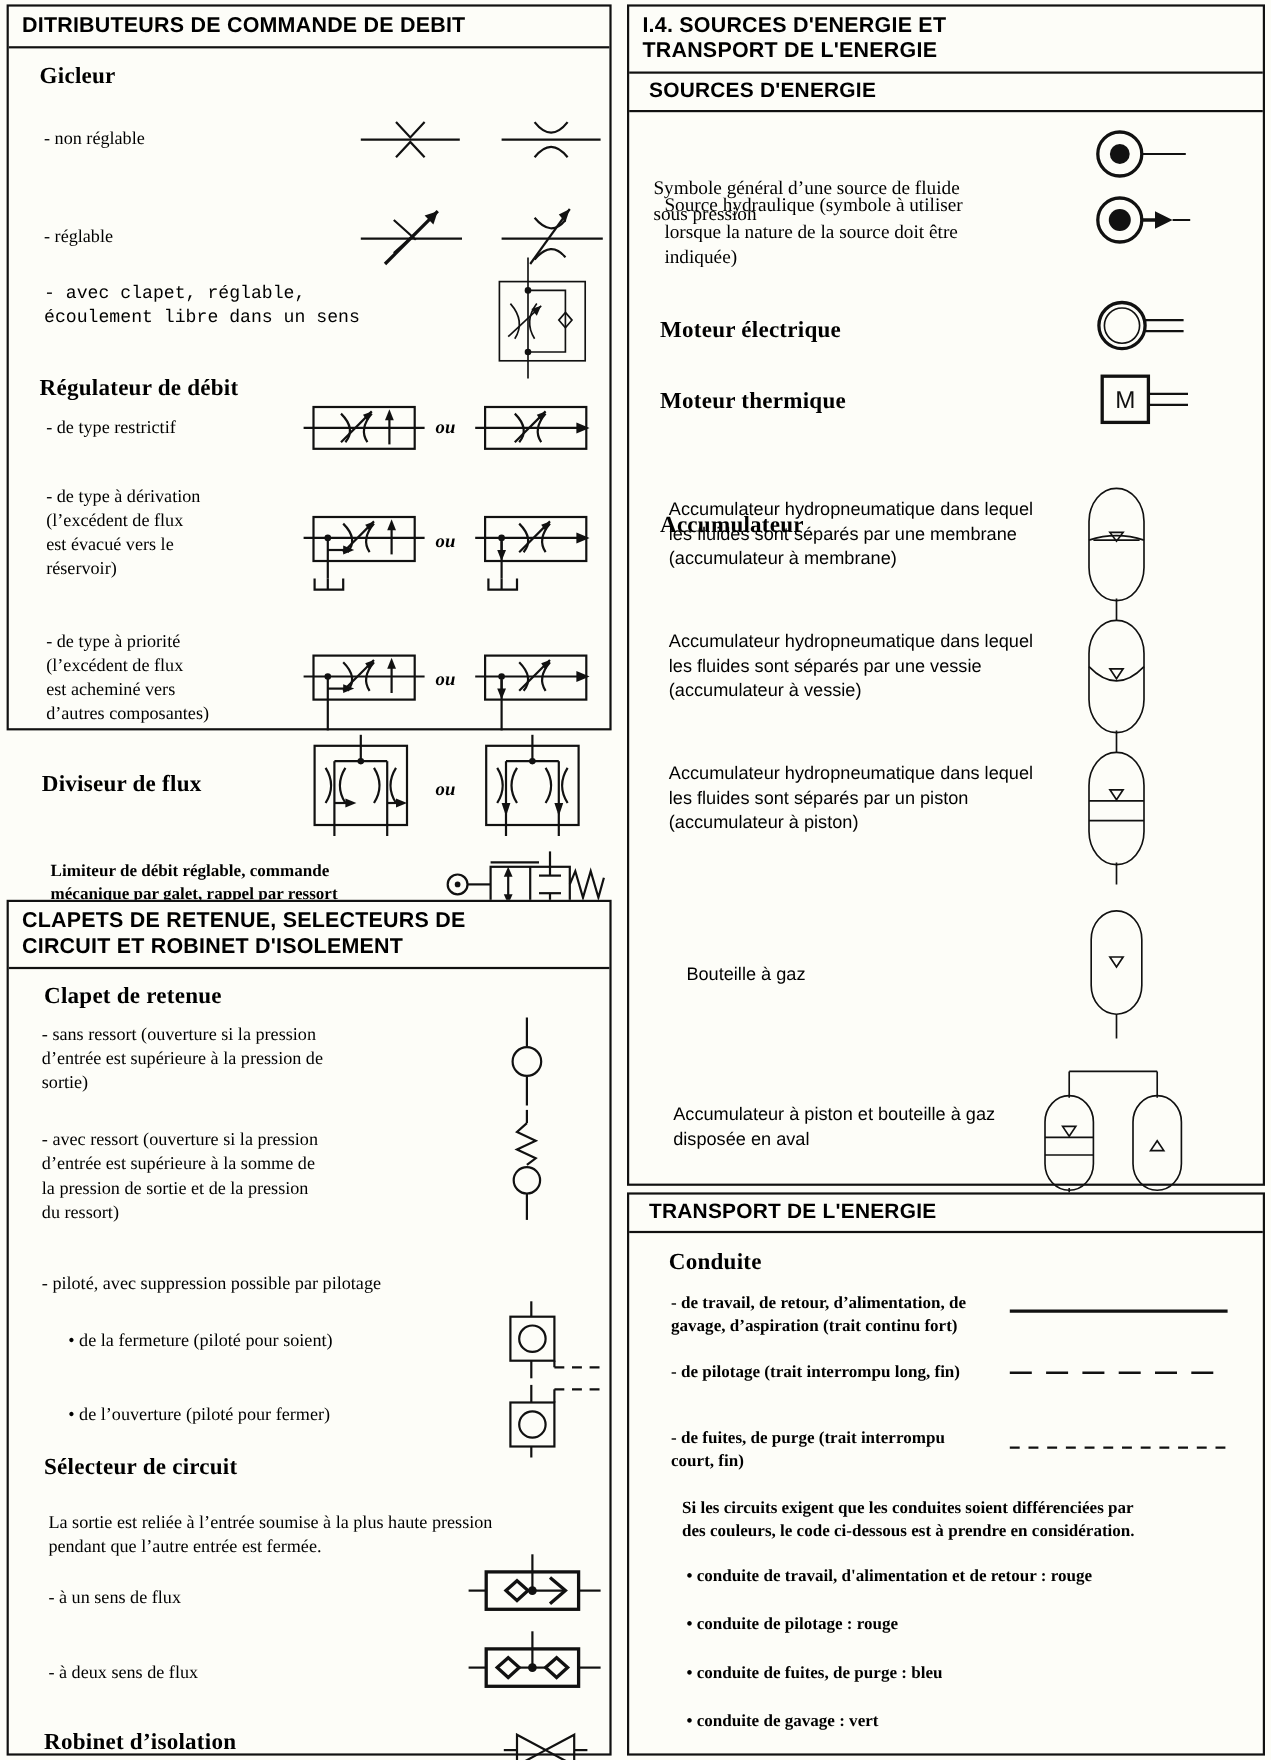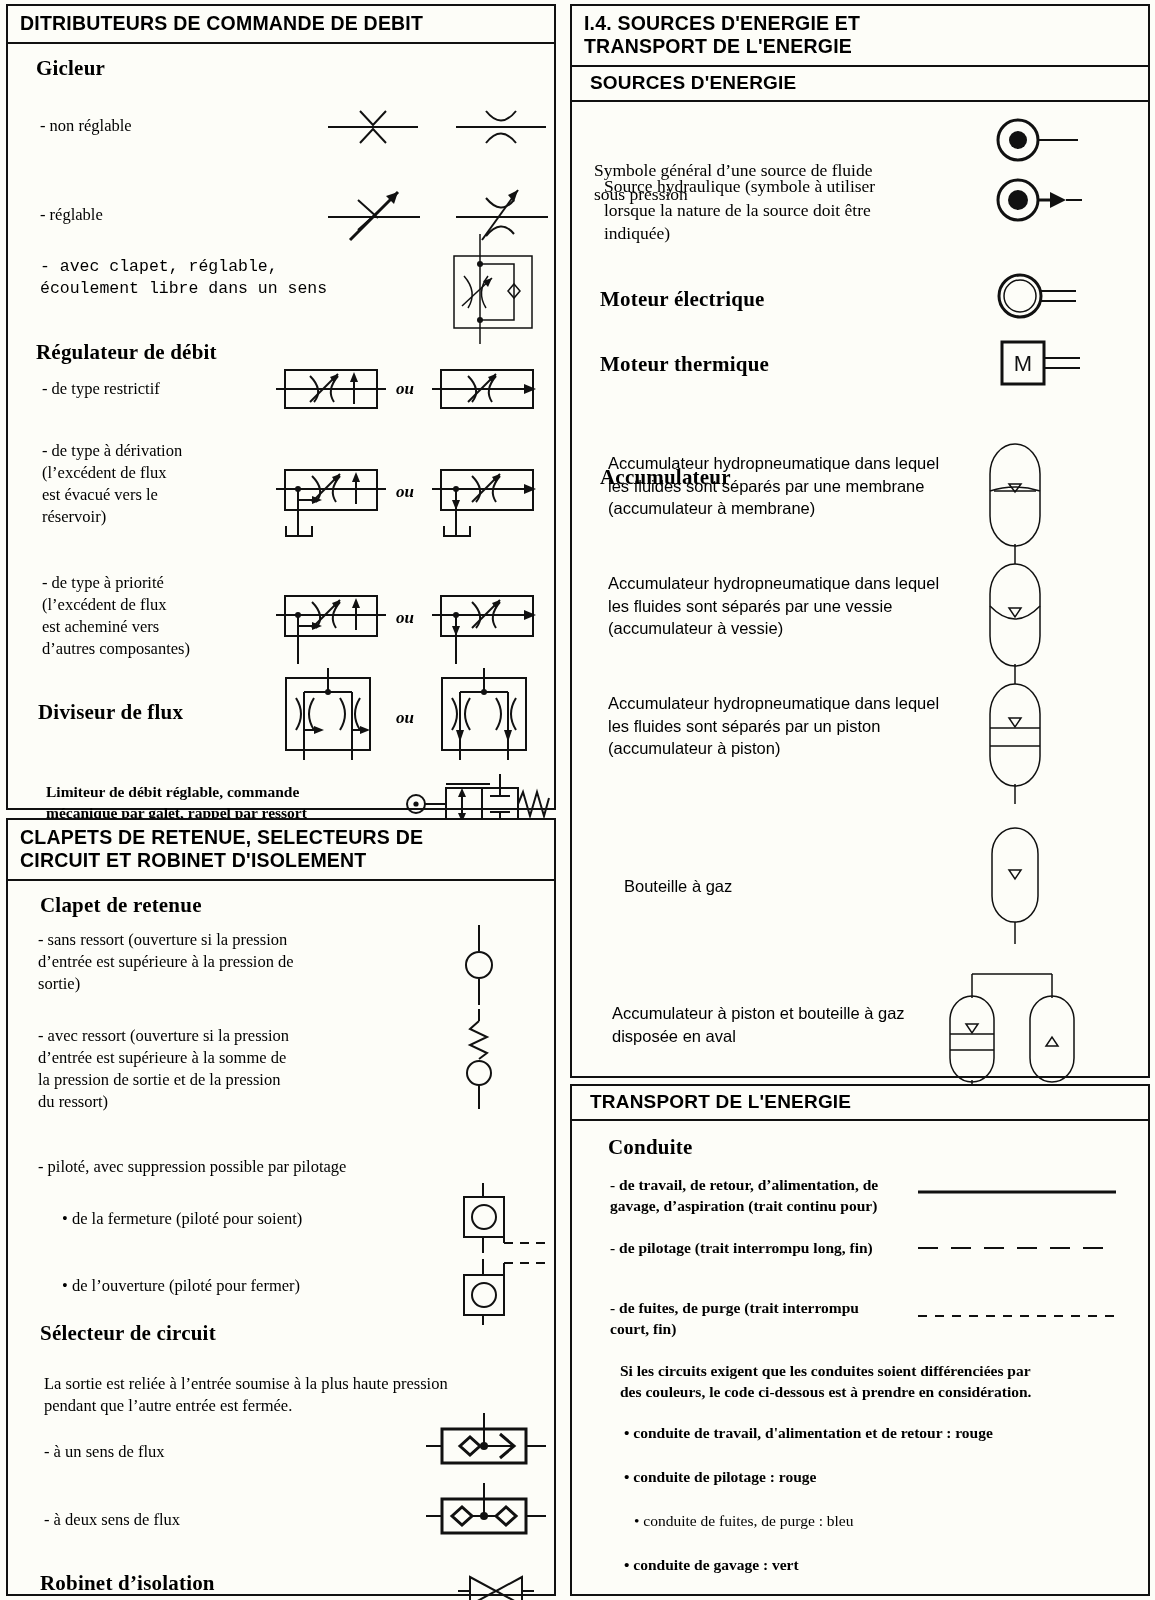--- a/index.html
+++ b/index.html
@@ -36,21 +36,21 @@
   .s{fill:none;stroke:#111;stroke-width:2;}
   .s3{fill:none;stroke:#111;stroke-width:3;}
   .s15{fill:none;stroke:#111;stroke-width:1.5;}
   .f{fill:#111;}
 </style>
 </head>
 <body>
 
 <div class="page">
 
-  <div class="panel" style="left:6px;top:4px;width:550px;height:806px;">
+  <div class="panel" style="left:6px;top:4px;width:550px;height:660px;">
     <div class="bandhead">DITRIBUTEURS DE COMMANDE DE DEBIT</div>
 
     <div class="body" style="height:100%;">
 
       <h3 class="sub row" style="left:28px;top:12px;">Gicleur</h3>
 
       <div class="row txt" style="left:32px;top:71px;">- non réglable</div>
       <div class="row" style="left:320px;top:62px;">
         <svg width="90" height="42" viewBox="0 0 90 42">
           <line class="s" x1="0" y1="21" x2="90" y2="21"></line>
@@ -495,21 +495,21 @@
   </div>
 
   <div class="panel" style="left:570px;top:1084px;width:580px;height:512px;">
     <div class="bandhead" style="font-size:19px;padding:5px 10px 6px 18px;">TRANSPORT DE L'ENERGIE</div>
 
     <div class="body" style="height:100%;">
 
       <h3 class="sub row" style="left:36px;top:14px;">Conduite</h3>
 
       <div class="row txt" style="left:38px;top:54px;white-space:pre-line;font-size:15.5px;font-weight:bold;">- de travail, de retour, d’alimentation, de
-gavage, d’aspiration (trait continu pour)</div>
+gavage, d’aspiration (trait continu fort)</div>
       <div class="row" style="left:346px;top:66px;">
         <svg width="200" height="10" viewBox="0 0 200 10">
           <line x1="0" y1="5" x2="198" y2="5" stroke="#111" stroke-width="3"></line>
         </svg>
       </div>
 
       <div class="row txt" style="left:38px;top:117px;font-size:15.5px;font-weight:bold;">- de pilotage (trait interrompu long, fin)</div>
       <div class="row" style="left:346px;top:122px;">
         <svg width="200" height="10" viewBox="0 0 200 10">
           <line x1="0" y1="5" x2="198" y2="5" stroke="#111" stroke-width="2.2" stroke-dasharray="20 13"></line>
@@ -522,19 +522,19 @@
         <svg width="200" height="10" viewBox="0 0 200 10">
           <line x1="0" y1="5" x2="198" y2="5" stroke="#111" stroke-width="2" stroke-dasharray="9 8"></line>
         </svg>
       </div>
 
       <div class="row txt" style="left:52px;top:302px;font-size:15.5px;font-weight:bold;">• conduite de travail, d'alimentation et de retour : rouge</div>
 
       <div class="row txt" style="left:48px;top:240px;white-space:pre-line;font-size:15.5px;font-weight:bold;">Si les circuits exigent que les conduites soient différenciées par
 des couleurs, le code ci-dessous est à prendre en considération.</div>
       <div class="row txt" style="left:52px;top:346px;font-size:15.5px;font-weight:bold;">• conduite de pilotage : rouge</div>
-      <div class="row txt" style="left:52px;top:390px;font-size:15.5px;font-weight:normal;margin-left:10px;">• conduite de fuites, de purge : bleu</div>
+      <div class="row txt" style="left:52px;top:390px;font-size:15.5px;font-weight:bold;">• conduite de fuites, de purge : bleu</div>
       <div class="row txt" style="left:52px;top:434px;font-size:15.5px;font-weight:bold;">• conduite de gavage : vert</div>
       <div class="row txt" style="left:52px;top:478px;font-size:15.5px;font-weight:bold;">• conduite d'aspiration : jaune</div>
     </div>
   </div>
 
 </div>
 
 </body></html>

